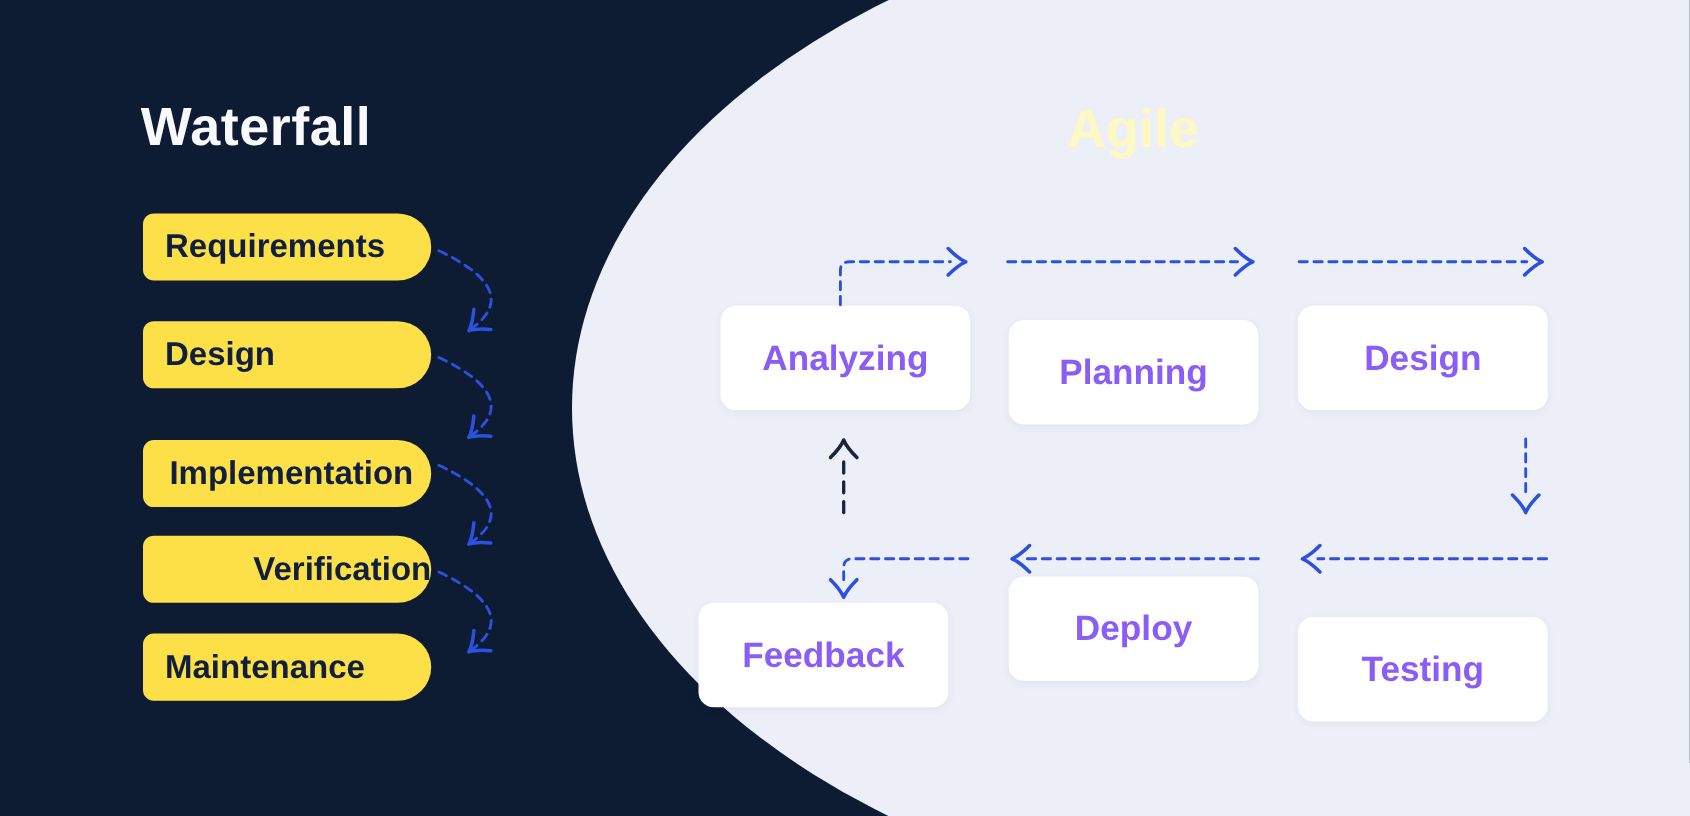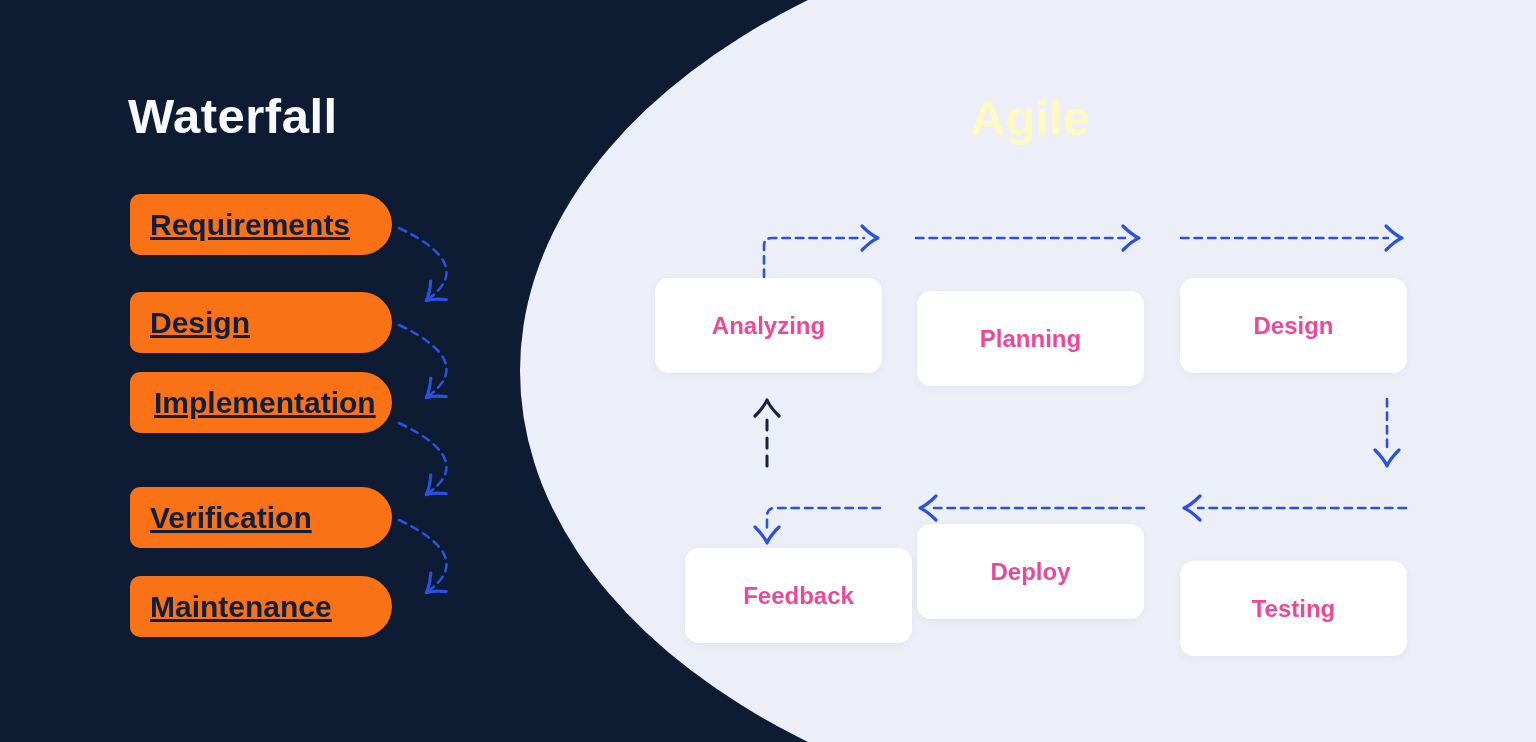--- a/index.html
+++ b/index.html
@@ -27,47 +27,46 @@
   .ag-title {
     position: absolute;
     left: 917px; top: 90px; width: 226px;
     text-align: center;
     font-size: 49px; font-weight: bold;
     color: #fef9c3;
   }
   .wf-box {
     position: absolute;
     left: 130px; width: 262px; height: 61px;
-    background: #f97316;
+    background: #fde047;
     border-radius: 10px 31px 31px 10px;
     display: flex; align-items: center;
     padding-left: 20px; box-sizing: border-box;
     font-size: 30px; font-weight: bold;
     color: #101F3E;
-    text-decoration: underline;
   }
   .wf-1 { top: 194px; }
   .wf-2 { top: 292px; }
-  .wf-3 { top: 372px; padding-left: 24px; }
-  .wf-4 { top: 487px; }
+  .wf-3 { top: 400px; padding-left: 24px; }
+  .wf-4 { top: 487px; justify-content: flex-end; }
   .wf-5 { top: 576px; }
   .ag-box {
     position: absolute;
     width: 227px; height: 95px;
     background: #FFFFFF;
     border-radius: 14px;
     display: flex; align-items: center; justify-content: center;
-    font-size: 24px; font-weight: bold;
-    color: #ec4899;
+    font-size: 32px; font-weight: bold;
+    color: #8b5cf6;
     box-shadow: 0 2px 8px rgba(16, 31, 62, 0.05);
   }
   .ag-1 { left: 655px;  top: 278px; }
   .ag-2 { left: 917px;  top: 278px; margin-top: 13px; }
   .ag-3 { left: 1180px; top: 278px; }
-  .ag-4 { left: 685px;  top: 548px; }
+  .ag-4 { left: 635px;  top: 548px; }
   .ag-5 { left: 917px;  top: 524px; }
   .ag-6 { left: 1180px; top: 548px; margin-top: 13px; }
   svg.arrows {
     position: absolute; left: 0; top: 0;
     pointer-events: none;
   }
   .dash-blue {
     fill: none; stroke: #2B51DE; stroke-width: 2.6;
     stroke-dasharray: 7.5 6; stroke-linecap: round;
   }

